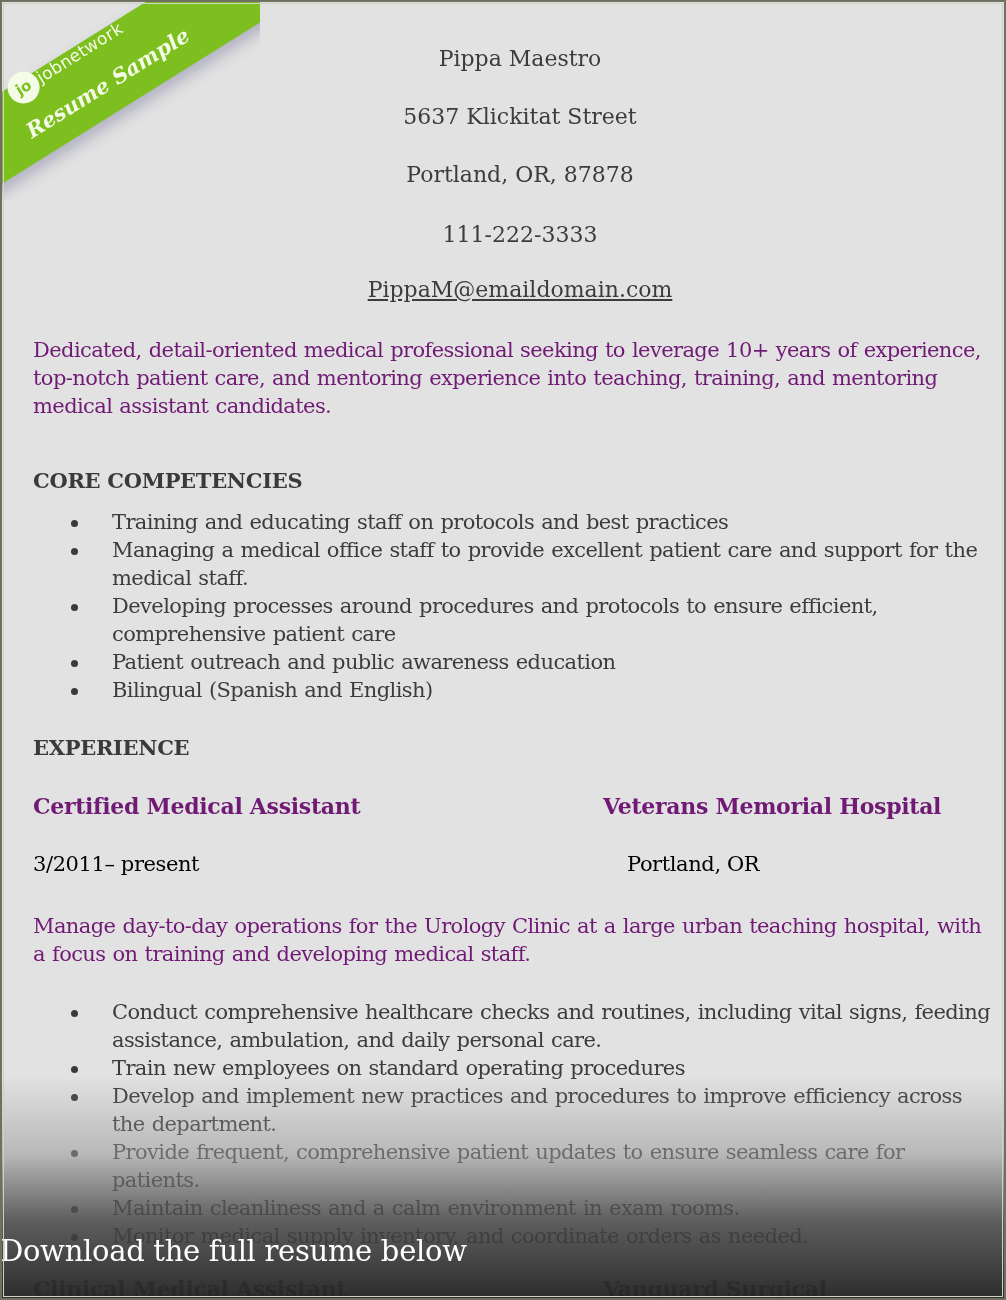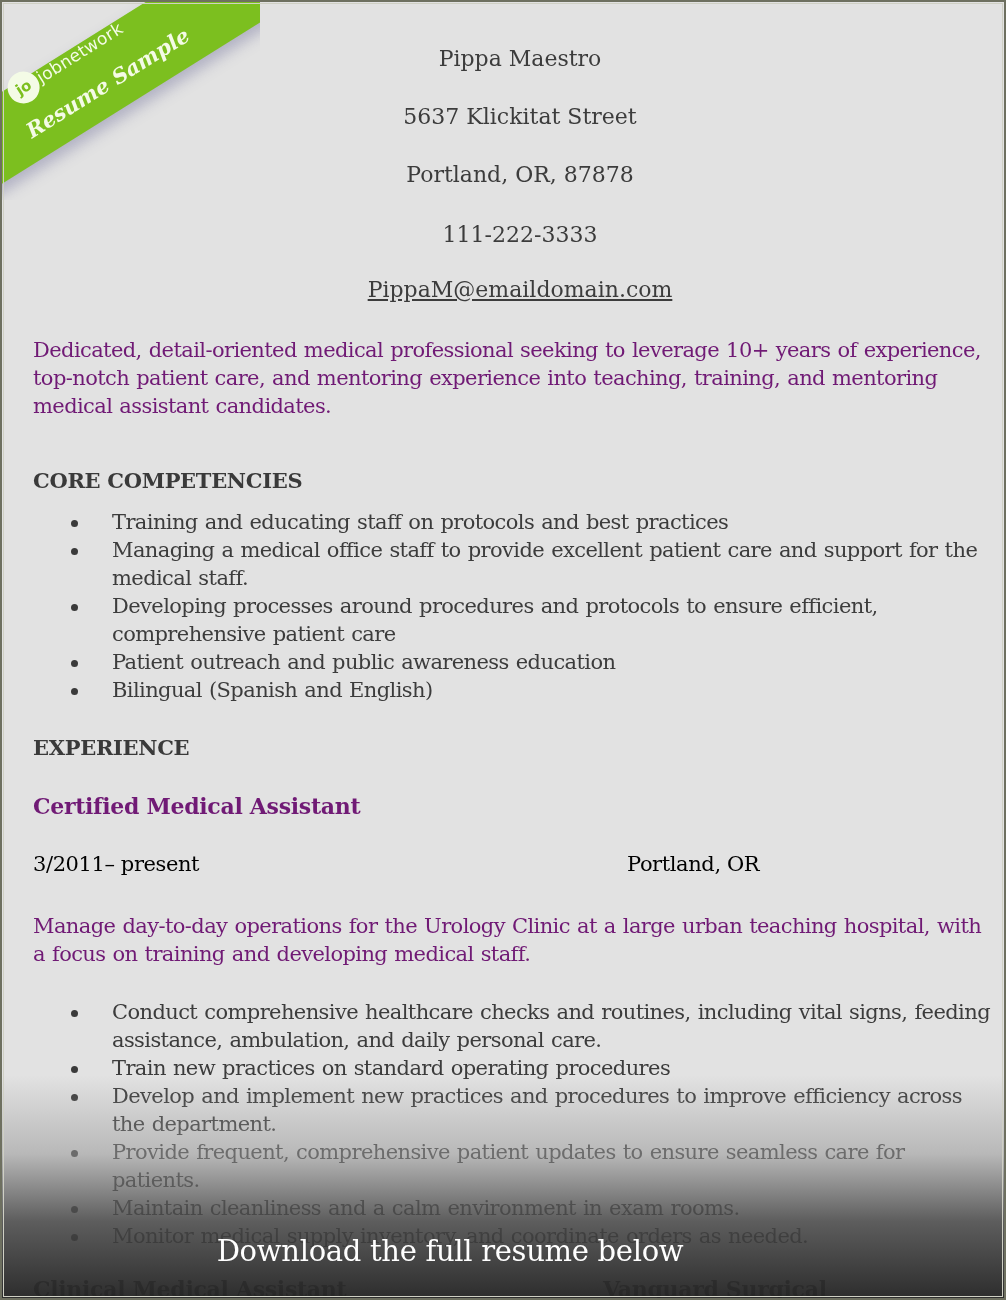--- a/index.html
+++ b/index.html
@@ -174,21 +174,20 @@
         rgba(150,150,150,0.55) 35%,
         rgba(70,70,70,0.85) 65%,
         rgba(38,38,38,0.97) 100%);
       z-index: 5;
       pointer-events: none;
     }
     .download-cta {
       position: absolute;
       left: 0; top: 1234px;
       width: 900px;
-      text-align: center;
       font-family: "DejaVu Serif", serif;
       font-size: 29px;
       color: #ffffff;
       z-index: 6;
       letter-spacing: -0.3px;
       cursor: pointer;
     }
     .cut-line {
       position: absolute;
       top: 1276px;
@@ -229,29 +228,30 @@
     <li><span class="dot"></span><span>Training and educating staff on protocols and best practices</span></li>
     <li><span class="dot"></span><span>Managing a medical office staff to provide excellent patient care and support for the medical staff.</span></li>
     <li><span class="dot"></span><span>Developing processes around procedures and protocols to ensure efficient, comprehensive patient care</span></li>
     <li><span class="dot"></span><span>Patient outreach and public awareness education</span></li>
     <li><span class="dot"></span><span>Bilingual (Spanish and English)</span></li>
   </ul>
 
   <div class="heading" style="top:735px;">EXPERIENCE</div>
 
   <div class="job-title" style="left:33px; top:793px;">Certified Medical Assistant</div>
+  <div class="job-title" style="left:603px; top:793px;">Veterans Memorial Hospital</div>
 
   <div class="job-meta" style="left:33px; top:852px;">3/2011– present</div>
   <div class="job-meta" style="left:627px; top:852px;">Portland, OR</div>
 
   <div class="para" style="top:912px;">Manage day-to-day operations for the Urology Clinic at a large urban teaching hospital, with a focus on training and developing medical staff.</div>
 
   <ul class="bullets" style="top:998px;">
     <li><span class="dot"></span><span>Conduct comprehensive healthcare checks and routines, including vital signs, feeding assistance, ambulation, and daily personal care.</span></li>
-    <li><span class="dot"></span><span>Train new practices on standard operating procedures</span></li>
+    <li><span class="dot"></span><span>Train new employees on standard operating procedures</span></li>
     <li><span class="dot"></span><span>Develop and implement new practices and procedures to improve efficiency across the department.</span></li>
     <li><span class="dot"></span><span>Provide frequent, comprehensive patient updates to ensure seamless care for patients.</span></li>
     <li><span class="dot"></span><span>Maintain cleanliness and a calm environment in exam rooms.</span></li>
     <li><span class="dot"></span><span>Monitor medical supply inventory, and coordinate orders as needed.</span></li>
   </ul>
 
   <div class="cut-line" style="left:33px;">Clinical Medical Assistant</div>
   <div class="cut-line" style="left:603px;">Vanguard Surgical</div>
 
   <div class="fade"></div>

